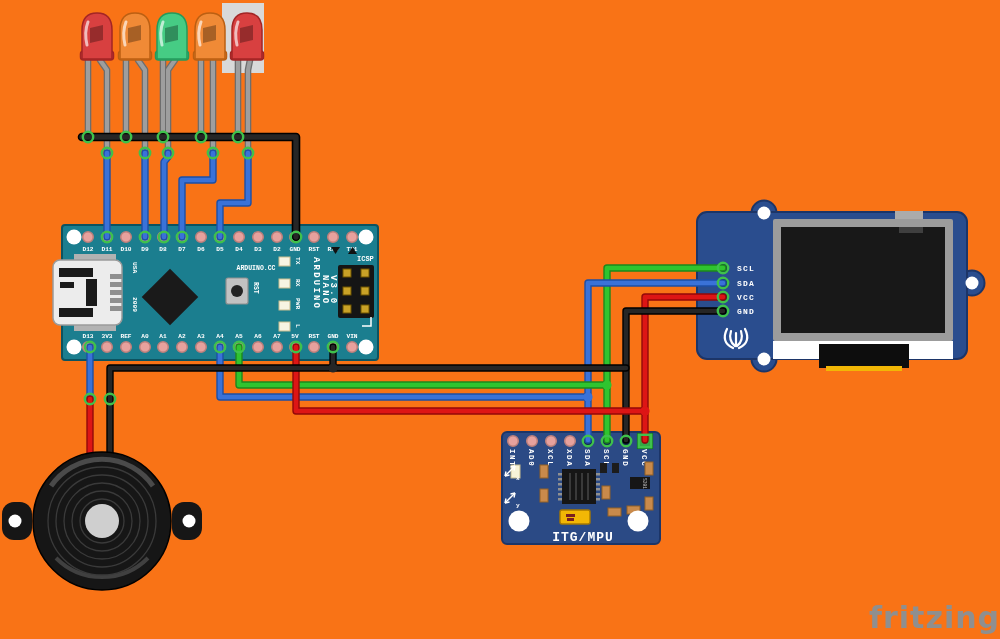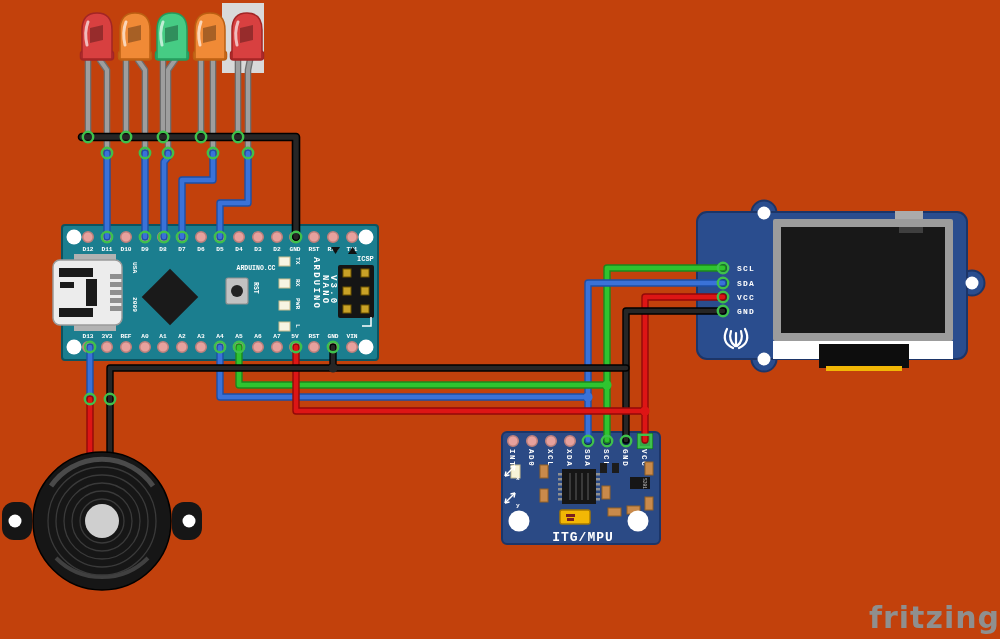--- a/index.html
+++ b/index.html
@@ -1,16 +1,16 @@
 <!DOCTYPE html>
 <html><head>
 <meta charset="utf-8">
 <style>
   html,body{margin:0;padding:0;background:#ffffff;}
-  #canvas{position:relative;width:1000px;height:639px;background:#c2410c;overflow:hidden;}
+  #canvas{position:relative;width:1000px;height:639px;background:#f97316;overflow:hidden;}
   svg{display:block;}
   .silk{font-family:"Liberation Mono","DejaVu Sans Mono",monospace;font-weight:700;fill:#ffffff;}
   .s6{font-size:6.2px;}
   .s65{font-size:6.5px;}
   .s7{font-size:7px;}
   .s75{font-size:7.5px;letter-spacing:1.6px;}
   .s8{font-size:8px;letter-spacing:1.2px;}
   .s9{font-size:9px;letter-spacing:2.2px;}
   .s13{font-size:13px;letter-spacing:1px;}
   .wm{font-family:"DejaVu Sans","Liberation Sans",sans-serif;font-weight:700;font-size:30px;letter-spacing:1px;}

